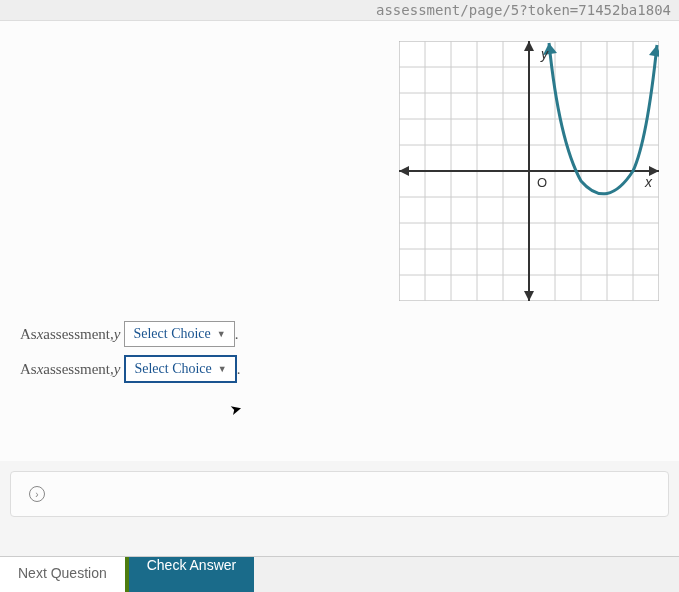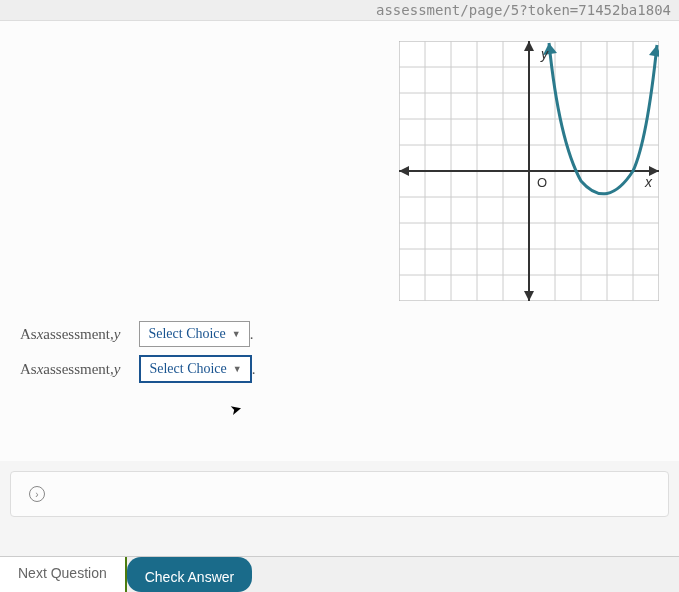--- a/index.html
+++ b/index.html
@@ -48,21 +48,21 @@
       font-family: Liberation Serif, serif;
     }
     .question-row .x { font-style: italic; }
     .question-row .y { font-style: italic; }
     .select-box {
       border: 1px solid #999;
       padding: 4px 8px;
       font-size: 14px;
       color: #1a5490;
       background: #fff;
-      margin-left: 19px;
+      margin-left: 4px;
       display: inline-flex;
       align-items: center;
       cursor: pointer;
     }
     .select-box.focused {
       border: 2px solid #1a5490;
     }
     .select-box .chevron {
       margin-left: 6px;
       font-size: 9px;
@@ -98,32 +98,31 @@
       left: 0;
       right: 0;
       height: 36px;
       border-top: 1px solid #ccc;
       background: #f0f0f0;
       display: flex;
     }
     .next-btn {
       padding: 8px 18px;
       background: #fff;
-      border-right: 2px solid #4d7c0f;
+      border-right: 4px solid #4d7c0f;
       color: #666;
       font-size: 14px;
       cursor: pointer;
     }
     .check-btn {
-      padding: 12px 18px;
+      padding: 0 18px;
       background: #1a6b8a;
       color: #fff;
       font-size: 14px;
       cursor: pointer;
-      border-radius: 14px;
     }
     .cursor-arrow {
       position: absolute;
       top: 380px;
       left: 230px;
       font-size: 14px;
       color: #000;
       transform: rotate(-15deg);
     }
   </style>

